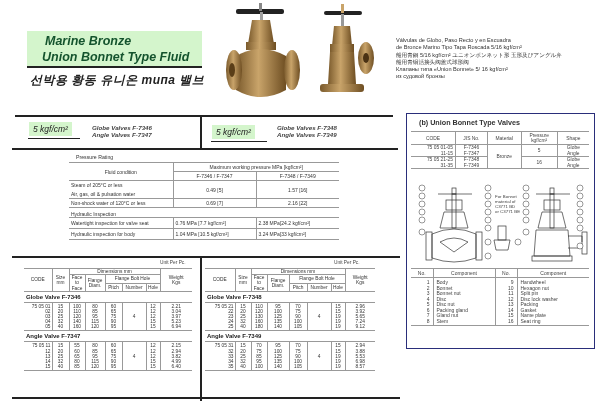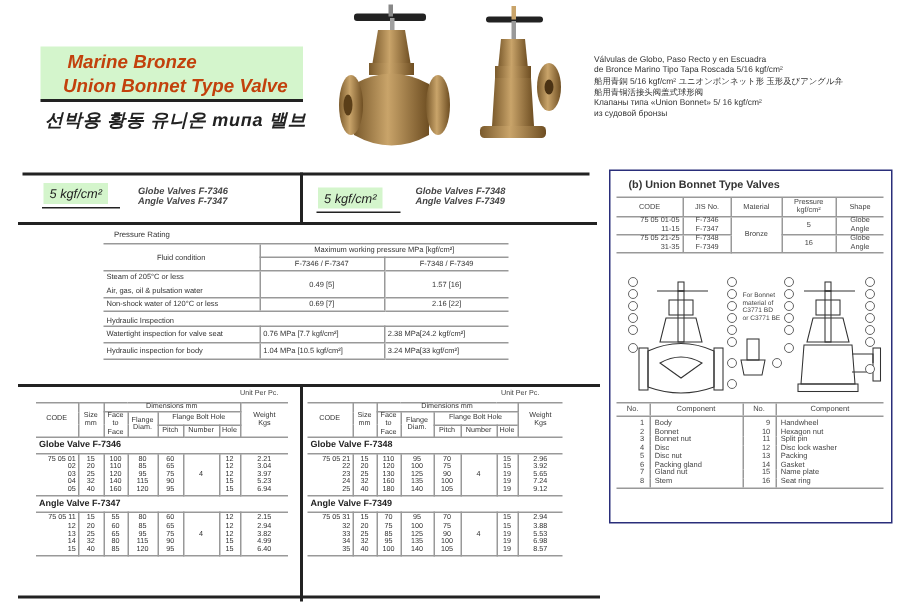--- a/index.html
+++ b/index.html
@@ -3,21 +3,21 @@
 <meta charset="utf-8">
 <style>
   * { box-sizing: border-box; margin: 0; padding: 0; }
   html, body { width: 600px; height: 403px; background: #ffffff; overflow: hidden; }
   body { position: relative; font-family: "Liberation Sans", sans-serif; color: #222; }
 
   .abs { position: absolute; }
 
   
   .title-box { left: 27px; top: 31px; width: 175px; height: 36px; background: #d4f5cc; }
-  .title-line1, .title-line2 { font-family: "Liberation Sans", sans-serif; font-weight: bold; font-style: italic; font-size: 12.5px; color: #c2410c; line-height: 14px; }
+  .title-line1, .title-line2 { font-family: "Liberation Sans", sans-serif; font-weight: bold; font-style: italic; font-size: 12.5px; color: #14532d; line-height: 14px; }
   .title-line1 { left: 45px; top: 34px; }
   .title-line2 { left: 42px; top: 50px; }
   .title-rule { left: 27px; top: 66px; width: 175px; height: 2px; background: #222; }
   .korean { left: 30px; top: 72px; font-size: 12px; font-style: italic; font-weight: bold; color: #222; letter-spacing: 0.5px; }
 
   
   .valve-img { display: block; }
 
   
   .multi { left: 396px; top: 37px; font-size: 5.6px; line-height: 7.3px; color: #333; width: 200px; }
@@ -64,21 +64,21 @@
   .comp-table td { padding: 0 3px; line-height: 5.5px; }
   .comp-table .no { text-align: right; width: 22px; }
   .comp-table .vb { border-left: 0.7px solid #999; }
   .comp-table tr.last td { border-bottom: 0.7px solid #999; padding-bottom: 1px; }
 </style>
 </head>
 <body>
 
 <div class="abs title-box"></div>
 <div class="abs title-line1">Marine Bronze</div>
-<div class="abs title-line2">Union Bonnet Type Valve</div>
+<div class="abs title-line2">Union Bonnet Type Fluid</div>
 <div class="abs title-rule"></div>
 <div class="abs korean">선박용 황동 유니온 типа 밸브</div>
 
 <svg class="abs valve-img" style="left:222px; top:2px;" width="82" height="104" viewBox="0 0 82 104">
   <defs>
     <linearGradient id="brz" x1="0" x2="1">
       <stop offset="0" stop-color="#7a5a2c"></stop>
         <stop offset="0.45" stop-color="#c9a46a"></stop>
         <stop offset="1" stop-color="#6e4e22"></stop>
     </linearGradient>

